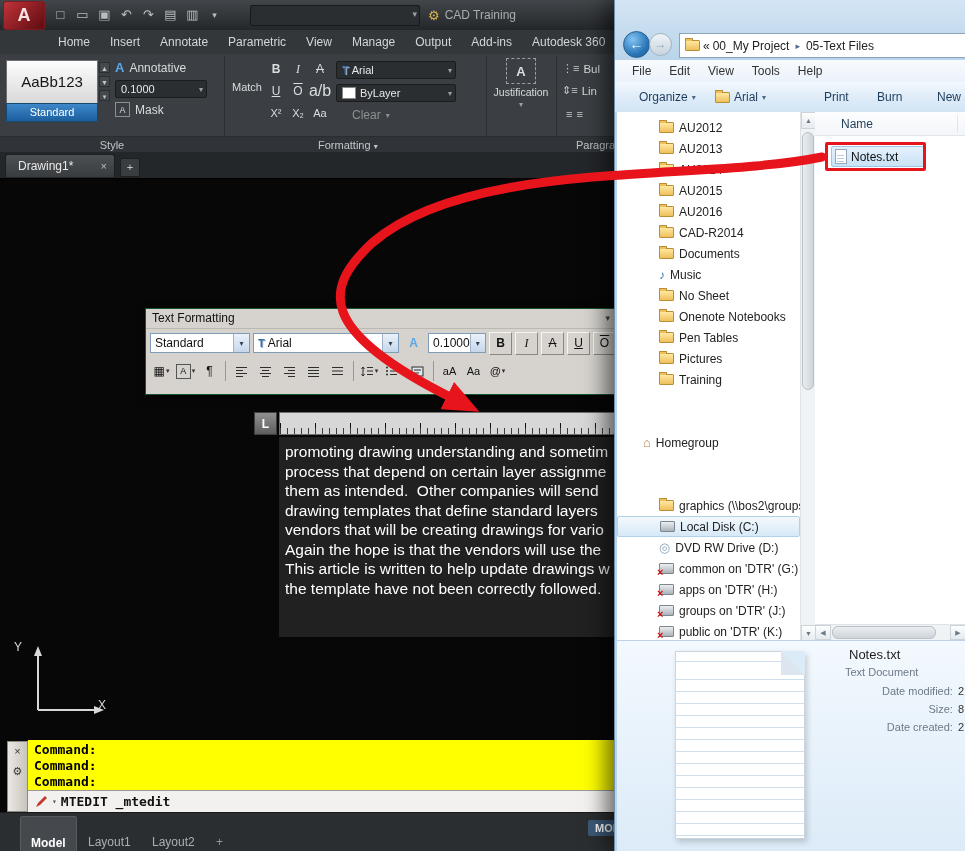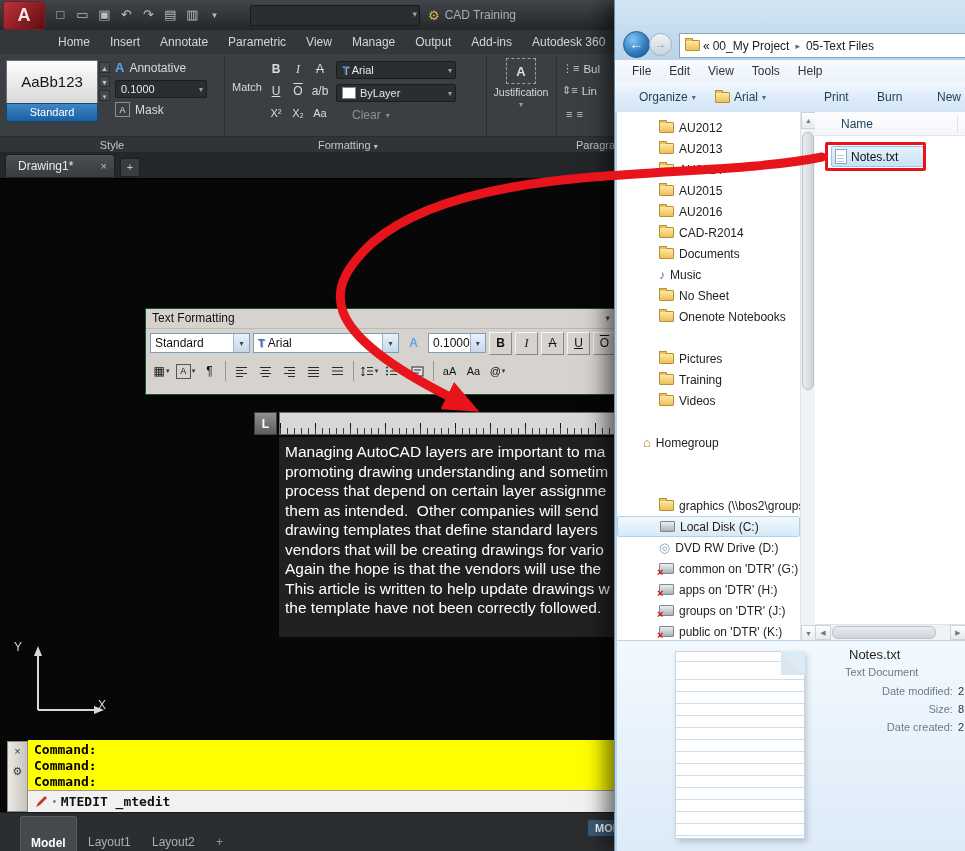--- a/index.html
+++ b/index.html
@@ -265,21 +265,21 @@
           <polygon points="7,1 10,13 4,13" fill="#aeb3b7"></polygon>
             <rect x="5" y="13" width="4" height="8" fill="#8a6d4f"></rect>
         </svg>
         <span>Match</span>
       </div>
       <div class="rbtn" style="left:266px;top:5px;font-weight:bold;">B</div>
       <div class="rbtn" style="left:288px;top:5px;font-style:italic;font-family:'Liberation Serif',serif;">I</div>
       <div class="rbtn" style="left:310px;top:5px;text-decoration:line-through;">A</div>
       <div class="rbtn" style="left:266px;top:27px;text-decoration:underline;">U</div>
       <div class="rbtn" style="left:288px;top:27px;text-decoration:overline;">O</div>
-      <div class="rbtn" style="left:310px;top:27px;font-size:12px;">a/b</div>
+      <div class="rbtn" style="left:310px;top:27px;font-size:16px;">a/b</div>
       <div class="rbtn" style="left:266px;top:49px;font-size:11px;">X²</div>
       <div class="rbtn" style="left:288px;top:49px;font-size:11px;">X₂</div>
       <div class="rbtn" style="left:310px;top:49px;font-size:11px;">Aa</div>
       <div class="rib-combo" style="left:336px;top:7px;width:120px;height:18px;">
         <span class="ttf">T</span>
         <span>Arial</span>
         <span class="dd">▾</span>
       </div>
       <div class="rib-combo" style="left:336px;top:30px;width:120px;height:18px;">
         <span class="swatch"></span>
@@ -427,21 +427,20 @@
         <div class="fbtn" style="font-size:11px;">
             <span>@</span>
             <span class="dd2">▾</span>
           </div>
       </div>
     </div>
 
     <div class="ruler-tab">L</div>
     <div class="ruler"></div>
     <div class="mtext">
-      <div class="mline">Managing AutoCAD layers are important to ma</div>
       <div class="mline">promoting drawing understanding and sometim</div>
       <div class="mline">process that depend on certain layer assignme</div>
       <div class="mline">them as intended.  Other companies will send</div>
       <div class="mline">drawing templates that define standard layers</div>
       <div class="mline">vendors that will be creating drawings for vario</div>
       <div class="mline">Again the hope is that the vendors will use the</div>
       <div class="mline">This article is written to help update drawings w</div>
       <div class="mline">the template have not been correctly followed.</div>
     </div>
 
@@ -554,31 +553,31 @@
           <span class="tlab">Music</span>
         </div>
       <div class="titem" style="top:173px;">
           <span class="i-folder"></span>
           <span class="tlab">No Sheet</span>
         </div>
       <div class="titem" style="top:194px;">
           <span class="i-folder"></span>
           <span class="tlab">Onenote Notebooks</span>
         </div>
+      <div class="titem" style="top:215px;">
+          <span class="i-folder"></span>
+          <span class="tlab">Pen Tables</span>
+        </div>
       <div class="titem" style="top:236px;">
           <span class="i-folder"></span>
           <span class="tlab">Pictures</span>
         </div>
       <div class="titem" style="top:257px;">
           <span class="i-folder"></span>
           <span class="tlab">Training</span>
-        </div>
-      <div class="titem" style="top:278px;">
-          <span class="i-folder"></span>
-          <span class="tlab">Videos</span>
         </div>
       <div class="titem lvl1" style="top:320px;">
           <span class="i-home">⌂</span>
           <span class="tlab">Homegroup</span>
         </div>
       <div class="titem" style="top:383px;">
           <span class="i-folder"></span>
           <span class="tlab">graphics (\\bos2\groups</span>
         </div>
       <div class="titem sel" style="top:404px;">

